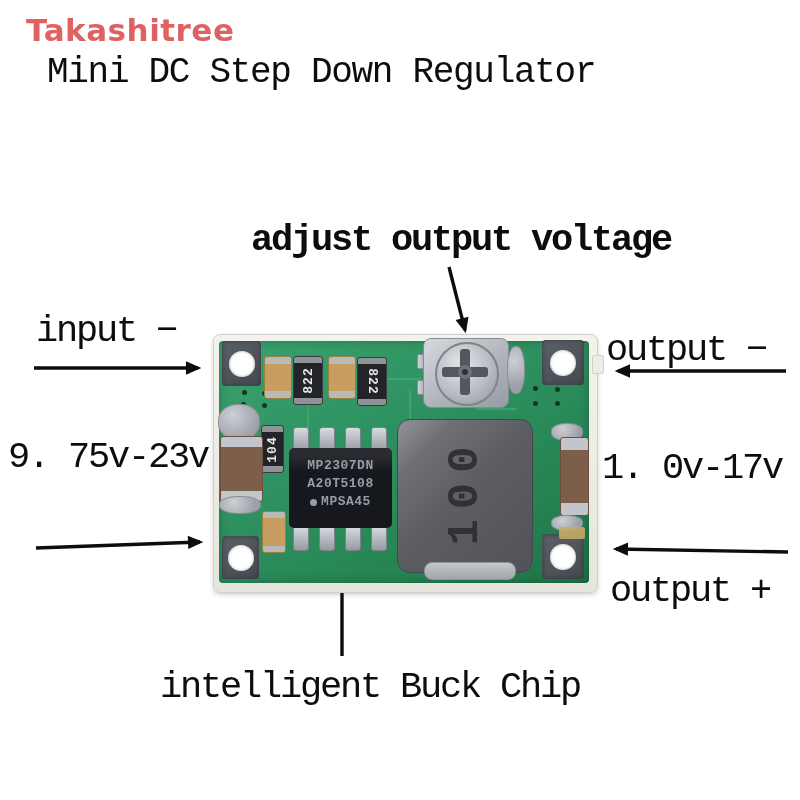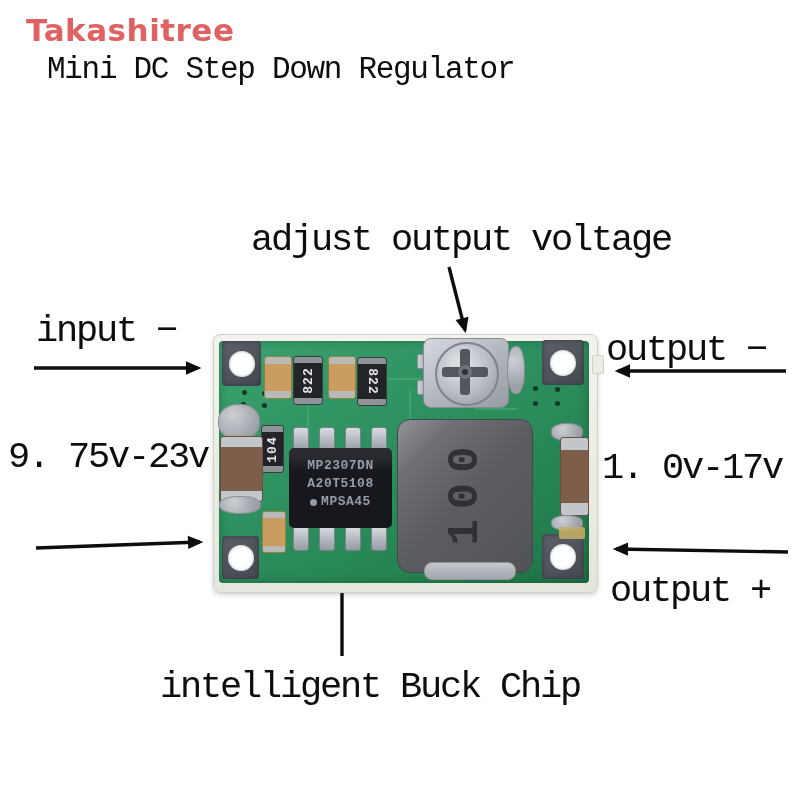--- a/index.html
+++ b/index.html
@@ -1,23 +1,23 @@
 <!DOCTYPE html>
 <html><head>
 <meta charset="utf-8">
 <style>
   html,body{margin:0;padding:0;background:#fff;}
   .canvas{position:relative;width:800px;height:800px;background:#ffffff;overflow:hidden;
           font-family:"Liberation Mono","DejaVu Sans Mono",monospace;color:#0d0d0d;}
   .abs{position:absolute;}
   .brand{left:26px;top:12px;font-family:"DejaVu Sans","Liberation Sans",sans-serif;
          font-size:31px;font-weight:600;color:#e06161;letter-spacing:.5px;white-space:nowrap;}
-  .title{left:47px;top:52px;font-size:31px;letter-spacing:-1.3px;white-space:nowrap;}
+  .title{left:47px;top:52px;font-size:36px;letter-spacing:-1.3px;white-space:nowrap;}
   .ann{font-size:37px;letter-spacing:-2.2px;white-space:nowrap;line-height:1.05;}
-  .ann-adjust{left:251px;top:221px;}
+  .ann-adjust{left:251px;top:221px;font-weight:bold;}
   .ann-in-neg{left:36px;top:312px;}
   .ann-in-range{left:8px;top:438px;}
   .ann-in-pos{left:36px;top:551px;}
   .ann-out-neg{left:606px;top:331px;text-align:right;}
   .ann-out-range{left:602px;top:449px;text-align:center;}
   .ann-out-pos{left:610px;top:572px;}
   .ann-buck{left:160px;top:668px;}
   svg.arrows{left:0;top:0;pointer-events:none;}
 
   

